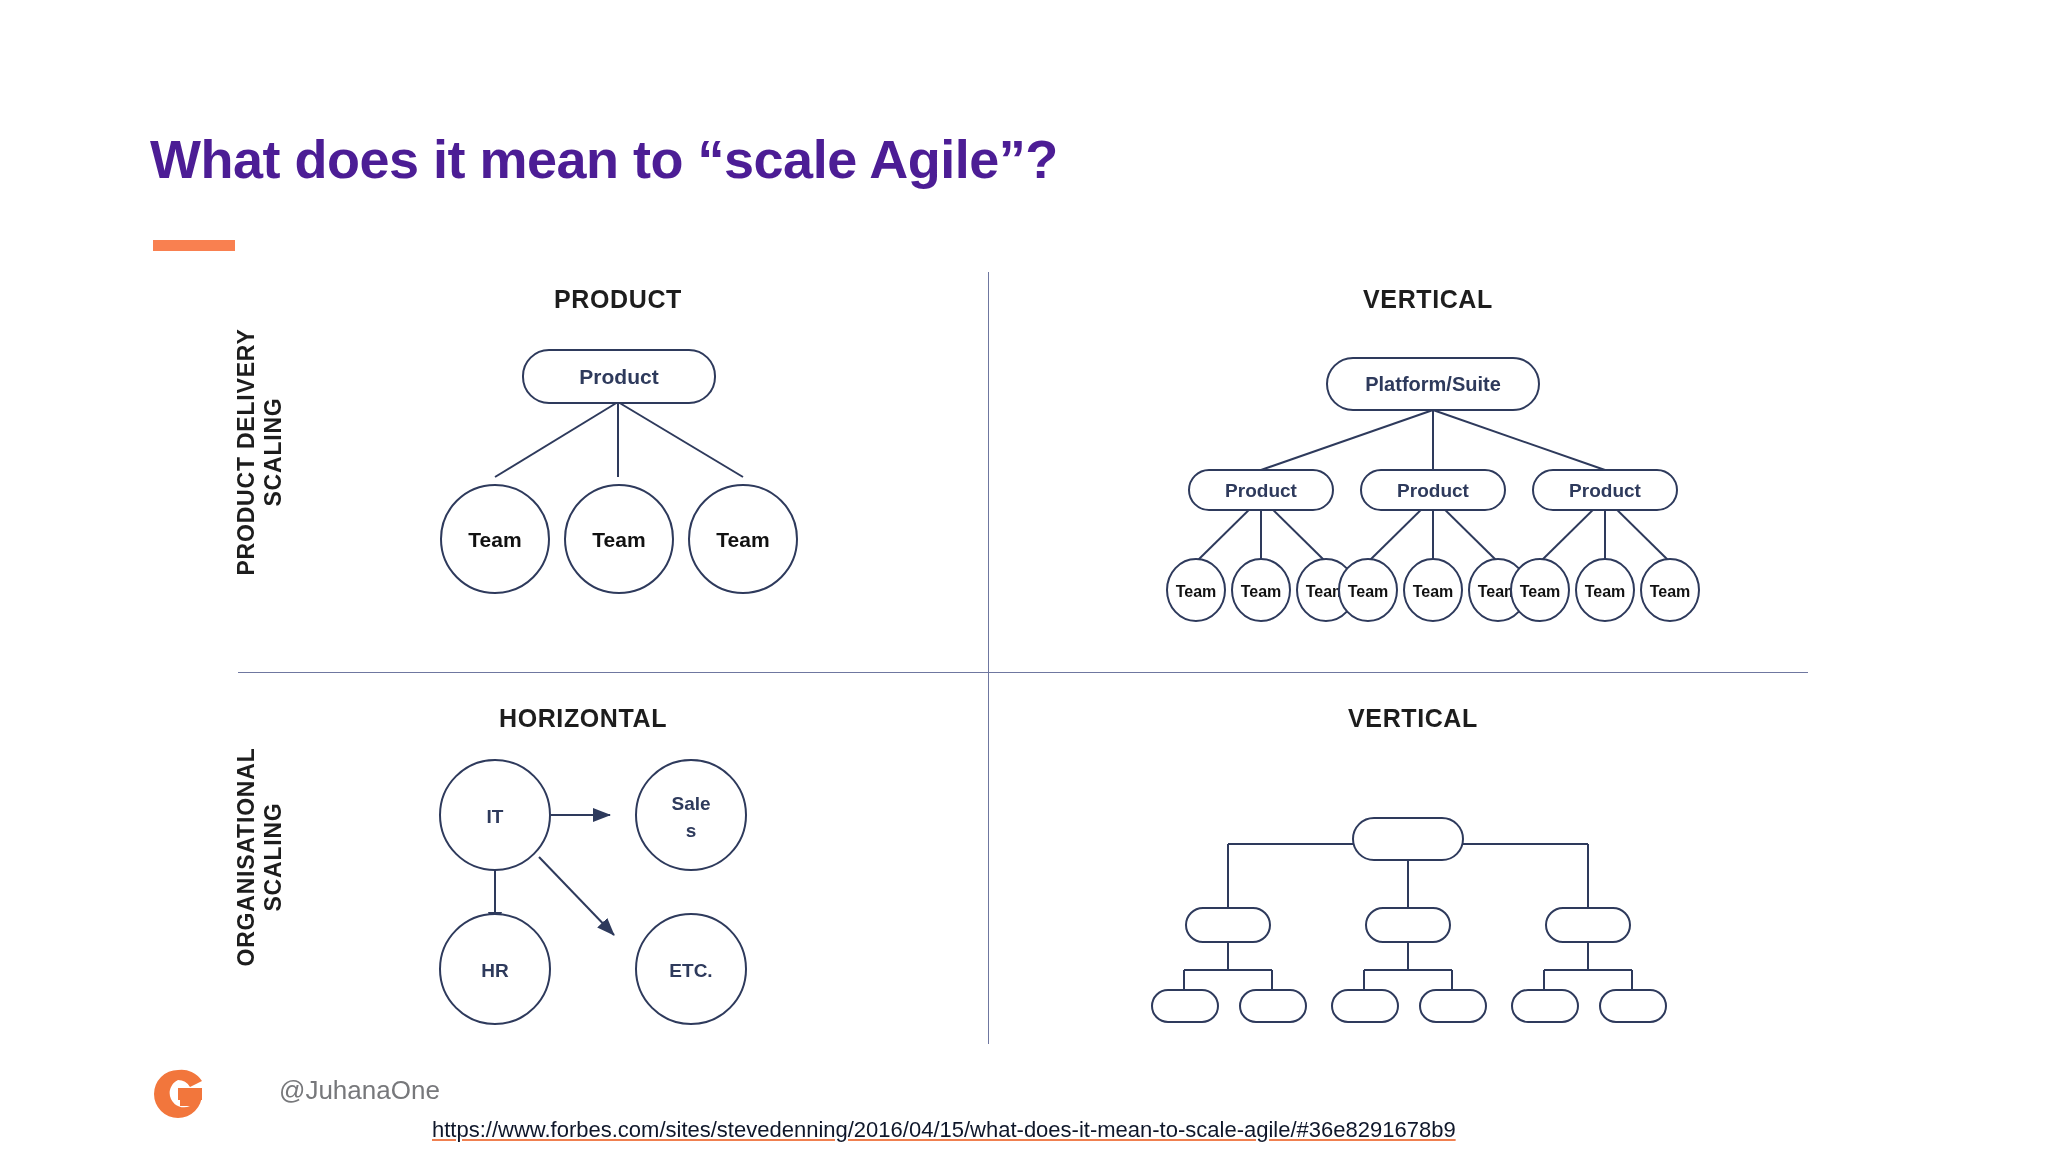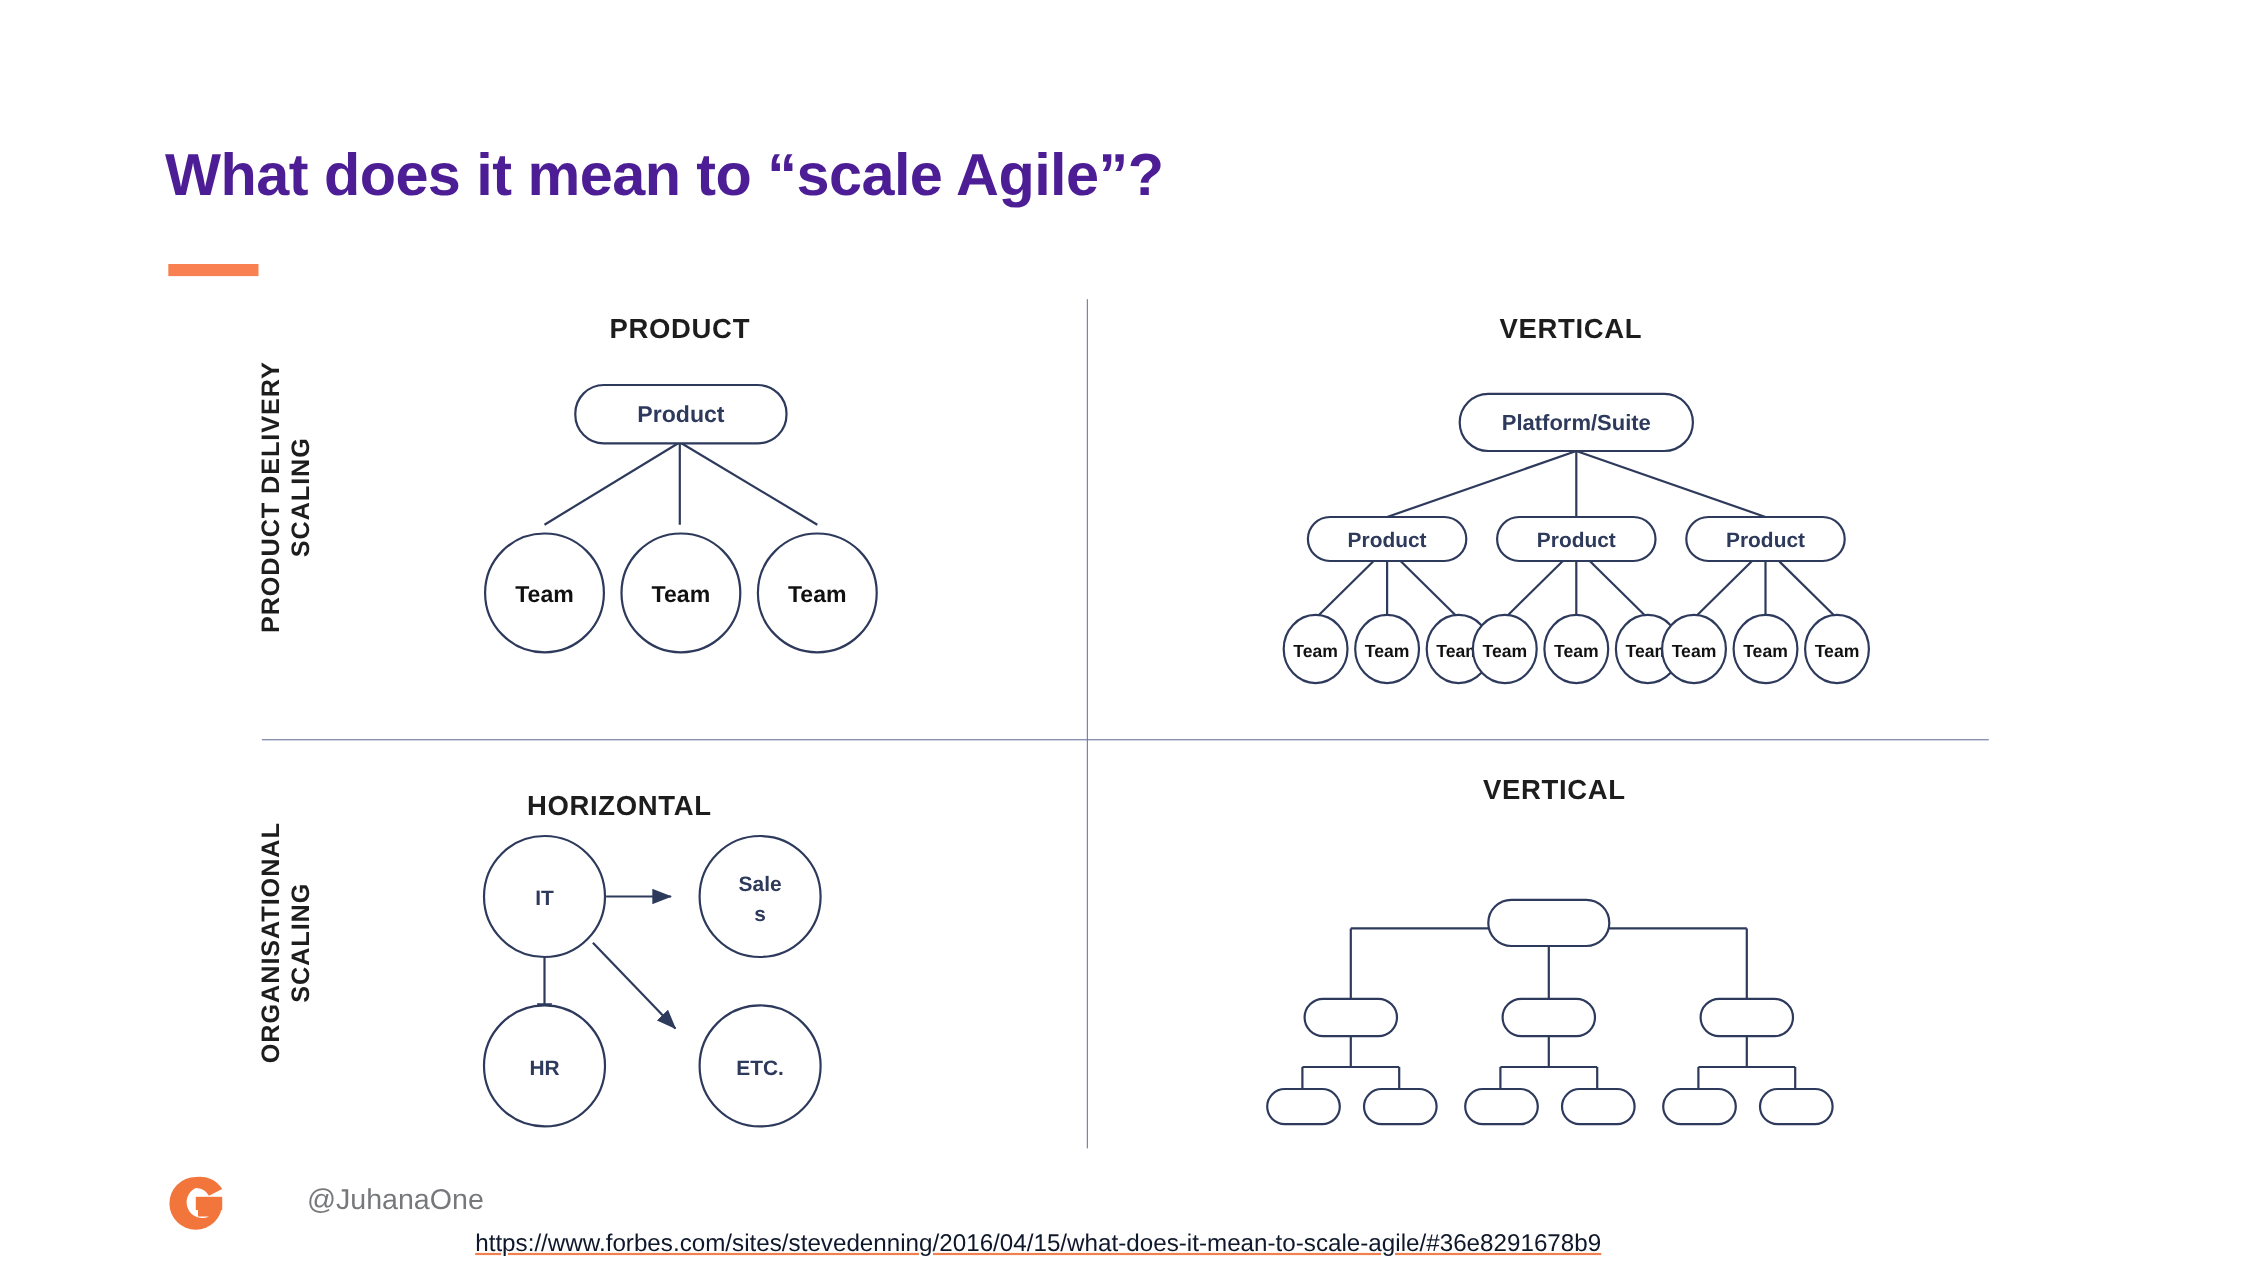--- a/index.html
+++ b/index.html
@@ -65,21 +65,21 @@
     position: absolute;
     font-size: 25px;
     font-weight: bold;
     color: #1d1d1d;
     letter-spacing: 0.6px;
     white-space: nowrap;
     transform: translateX(-50%);
   }
   #heading-product  { left: 380px;  top: 13px; }
   #heading-platform { left: 1190px; top: 13px; }
-  #heading-horizontal { left: 325px;  top: 432px; margin-top: 15px; }
+  #heading-horizontal { left: 345px;  top: 432px; }
   #heading-vertical   { left = 0; left: 1175px; top: 432px; }
 
   
   .row-label {
     position: absolute;
     font-size: 23px;
     font-weight: bold;
     color: #1d1d1d;
     letter-spacing: 0.8px;
     text-align: center;

